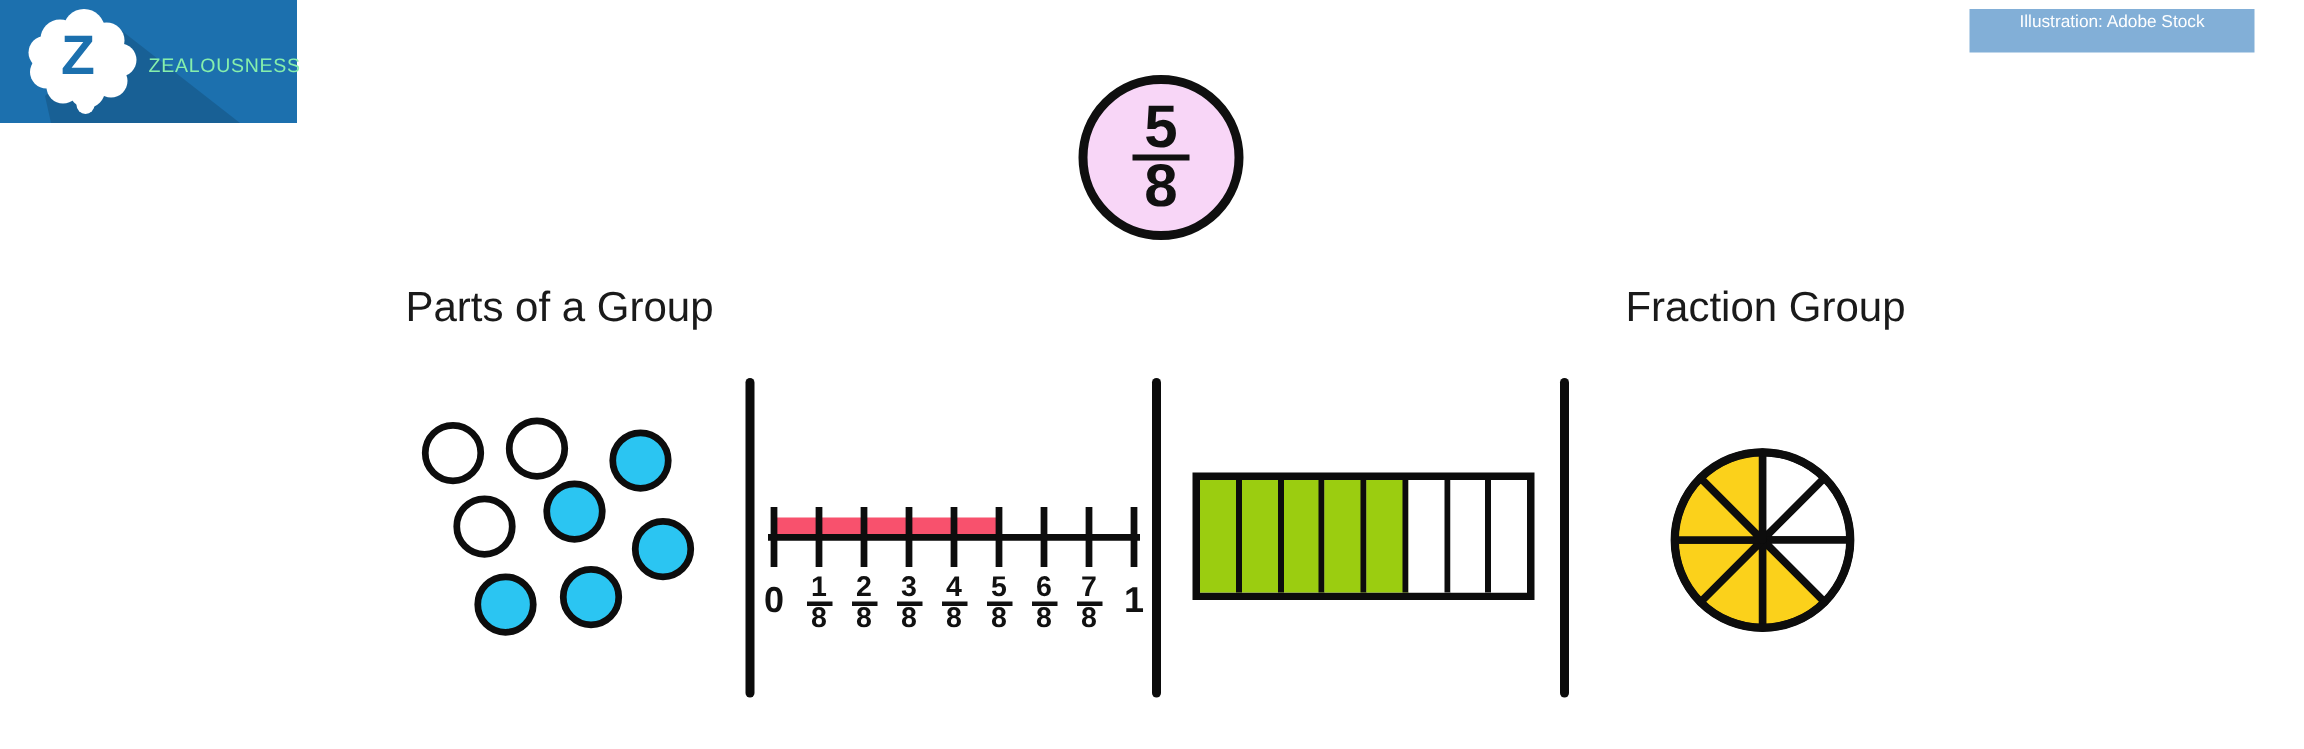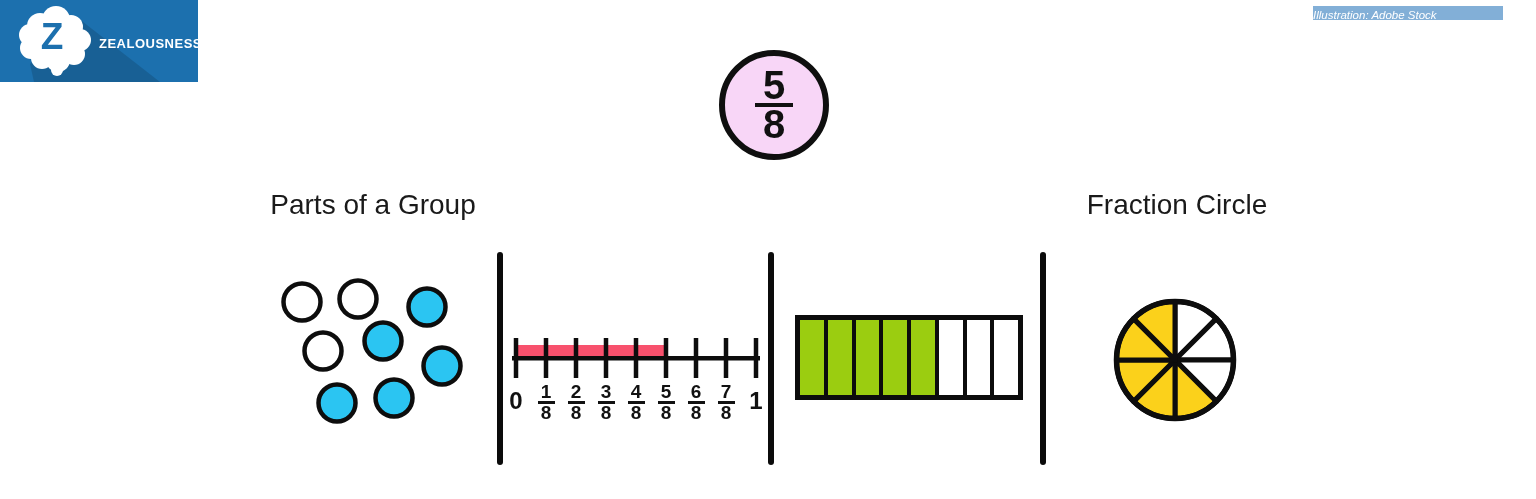--- a/index.html
+++ b/index.html
@@ -2,26 +2,26 @@
 <html><head>
 <meta charset="utf-8">
 <style>
   html,body{margin:0;padding:0;background:#fff;}
   #canvas{position:relative;width:1536px;height:499px;background:#ffffff;overflow:hidden;
           font-family:"Liberation Sans",sans-serif;}
 
   
   .logo{position:absolute;left:0;top:0;width:198px;height:82px;background:#1C70AE;}
   .logo svg{position:absolute;left:0;top:0;}
-  .brand{position:absolute;left:99px;top:36px;color:#ffffff;font-size:13px;font-weight:bold;
+  .brand{position:absolute;left:99px;top:36px;color:#86efac;font-size:13px;font-weight:normal;
          letter-spacing:0.5px;white-space:nowrap;}
 
   
-  .credit{position:absolute;left:1313px;top:6px;width:190px;height:14px;line-height:19px;
-          background:#82AFD7;color:#ffffff;font-size:11.5px;font-style:italic;text-align:left;}
+  .credit{position:absolute;left:1313px;top:6px;width:190px;height:29px;line-height:19px;
+          background:#82AFD7;color:#ffffff;font-size:11.5px;text-align:center;}
 
   
   .headline{position:absolute;left:719px;top:50px;width:98px;height:98px;border:6px solid #0F0F0F;
             border-radius:50%;background:#F8D6F7;display:flex;flex-direction:column;
             align-items:center;justify-content:center;}
   .headline .num,.headline .den{font-size:40px;line-height:31px;font-weight:bold;color:#111;}
   .headline .fbar{width:38px;height:3.5px;background:#111;margin:2px 0;}
 
   
   .hdr{position:absolute;top:189px;transform:translateX(-50%);font-size:28px;font-weight:500;
@@ -73,21 +73,21 @@
 
   <div class="credit" style="background: rgb(130, 175, 215);">Illustration: Adobe Stock</div>
 
   <div class="headline" style="background: rgb(248, 214, 247);">
     <span class="num">5</span>
     <span class="fbar"></span>
     <span class="den">8</span>
   </div>
 
   <div class="hdr" style="left:373px">Parts of a Group</div>
-  <div class="hdr" style="left:1177px">Fraction Circle</div>
+  <div class="hdr" style="left:1177px">Fraction Group</div>
 
   <div class="divider" style="left:497px"></div>
   <div class="divider" style="left:768px"></div>
   <div class="divider" style="left:1040px"></div>
 
   <svg id="group-canvas" class="abs" style="left:255px;top:265px" width="240" height="165">
       <circle cx="47" cy="37" r="18.5" fill="#FFFFFF" stroke="#0D0D0D" stroke-width="4.5"></circle>
       <circle cx="103" cy="34" r="18.5" fill="#FFFFFF" stroke="#0D0D0D" stroke-width="4.5"></circle>
       <circle cx="172" cy="42" r="18.5" fill="#2BC5F2" stroke="#0D0D0D" stroke-width="4.5"></circle>
       <circle cx="68" cy="86" r="18.5" fill="#FFFFFF" stroke="#0D0D0D" stroke-width="4.5"></circle>

